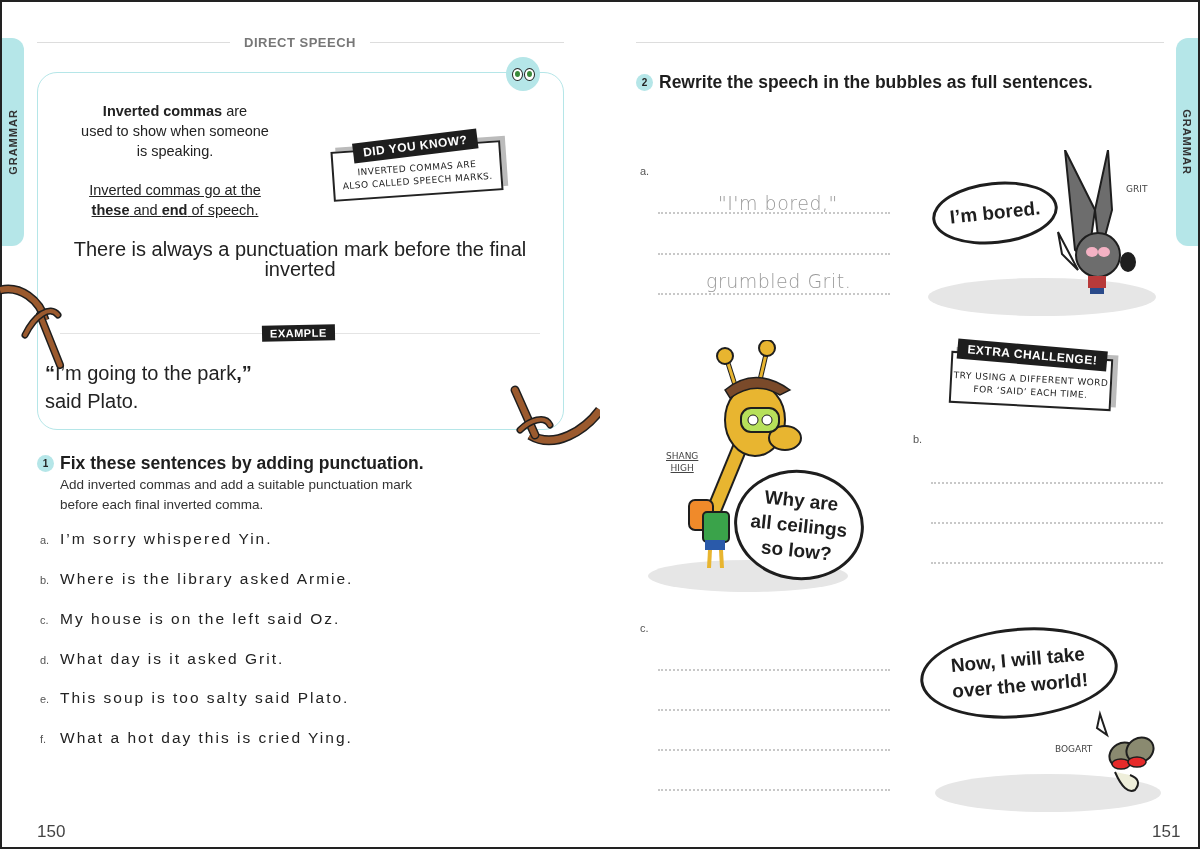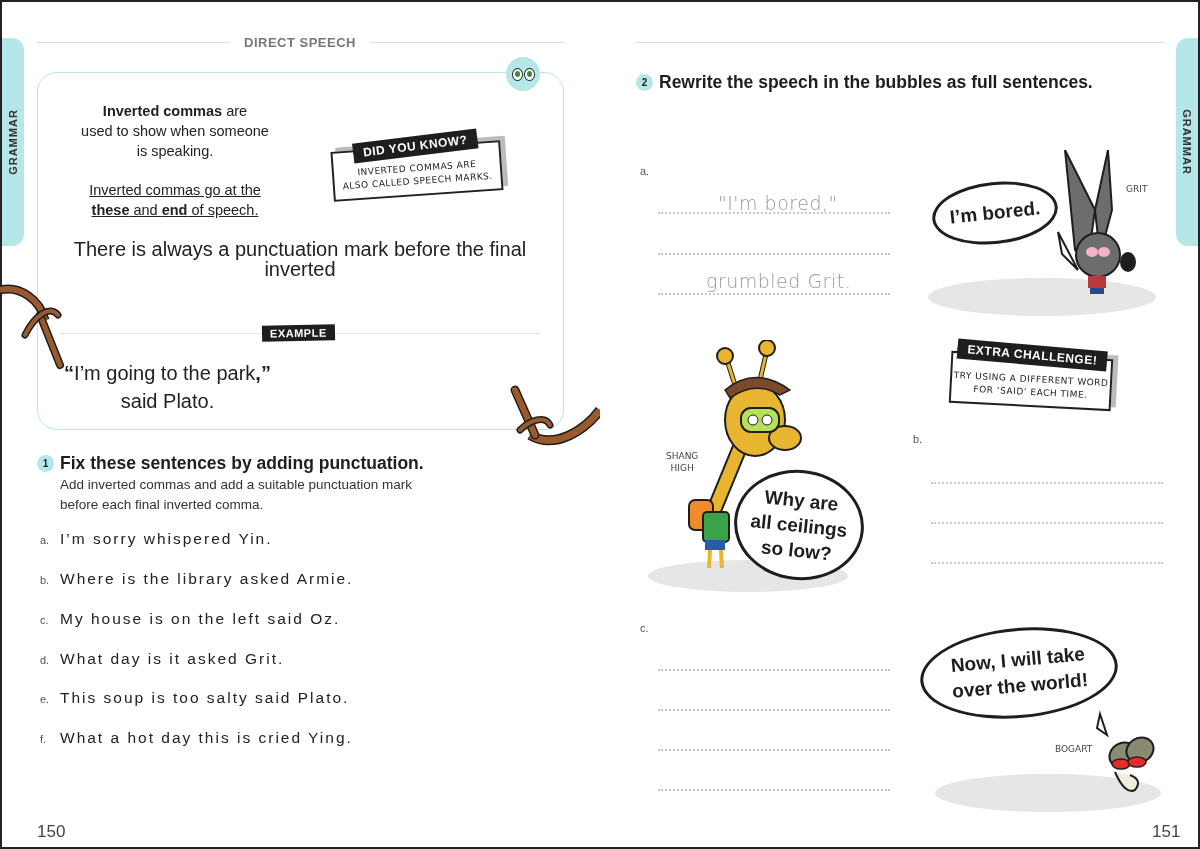--- a/index.html
+++ b/index.html
@@ -27,21 +27,21 @@
 
   .intro { position: absolute; text-align: center; font-size: 14.5px; line-height: 20px; color: #222; }
   .intro b { font-weight: 700; }
 
   .callout { position: absolute; border: 2px solid #222; background: #fff; box-shadow: 5px -4px 0 #bbb; text-align: center; }
   .callout .tag { position: absolute; left: 50%; top: -12px; transform: translateX(-50%) rotate(-3deg); background: #1e1e1e; color: #fff; font-weight: 900; font-size: 12px; padding: 3px 10px; white-space: nowrap; letter-spacing: 0.5px; }
   .callout .body { font-family: "DejaVu Sans", sans-serif; font-size: 9px; line-height: 13px; letter-spacing: 0.5px; color: #222; text-transform: uppercase; }
 
   .ex-rule { position: absolute; left: 60px; top: 333px; width: 480px; height: 1px; background: #e4e4e4; }
   .ex-tag { position: absolute; left: 262px; top: 325px; background: #1e1e1e; color: #fff; font-weight: 900; font-size: 11px; padding: 2px 8px; transform: rotate(-1deg); letter-spacing: 0.5px; }
-  .ex-quote { position: absolute; text-align: center; font-size: 20px; line-height: 28px; color: #222; }
+  .ex-quote { position: absolute; text-align: left; font-size: 20px; line-height: 28px; color: #222; }
 
   .q-head { position: absolute; display: flex; align-items: center; gap: 6px; }
   .num { width: 17px; height: 17px; border-radius: 50%; background: #b5e6e8; font-size: 10px; font-weight: 700; display: flex; align-items: center; justify-content: center; color: #222; }
   .q-title { font-size: 17.5px; font-weight: 700; color: #1e1e1e; }
   .q-sub { position: absolute; font-size: 13.5px; line-height: 20px; color: #333; }
 
   .item { position: absolute; left: 40px; display: flex; align-items: baseline; }
   .item .lbl { font-size: 11px; color: #555; width: 20px; }
   .item .txt { font-size: 15.5px; letter-spacing: 2px; color: #222; }
 
@@ -216,21 +216,21 @@
     <ellipse cx="130" cy="98" rx="16" ry="12" fill="#e8b530" stroke="#1e1e1e" stroke-width="2"></ellipse>
     <rect x="86" y="68" width="38" height="24" rx="10" fill="#b7e05a" stroke="#1e1e1e" stroke-width="2"></rect>
     <circle cx="98" cy="80" r="5" fill="#fff" stroke="#1e1e1e"></circle>
     <circle cx="112" cy="80" r="5" fill="#fff" stroke="#1e1e1e"></circle>
     <rect x="34" y="160" width="24" height="30" rx="6" fill="#f08a2a" stroke="#1e1e1e" stroke-width="2"></rect>
     <rect x="48" y="172" width="26" height="30" rx="4" fill="#3aa34a" stroke="#1e1e1e" stroke-width="2"></rect>
     <rect x="50" y="200" width="20" height="10" fill="#2a5aaa"></rect>
     <line x1="55" y1="210" x2="54" y2="228" stroke="#e8b530" stroke-width="4"></line>
     <line x1="66" y1="210" x2="67" y2="228" stroke="#e8b530" stroke-width="4"></line>
   </svg>
-  <div class="char-name" style="left:66px;top:450px;">
+  <div class="char-name" style="left:66px;top:450px;text-decoration:underline;">
     <span>SHANG</span><br>
     <span>HIGH</span>
   </div>
   <div class="bubble" style="left:134px;top:470px;width:130px;height:110px;font-size:19px;line-height:25px;transform:rotate(6deg);">
     <div>
       <span>Why are</span><br>
       <span>all ceilings</span><br>
       <span>so low?</span>
     </div>
   </div>

